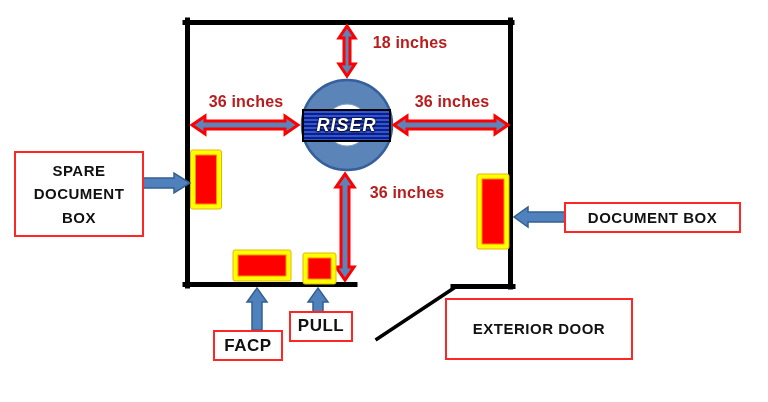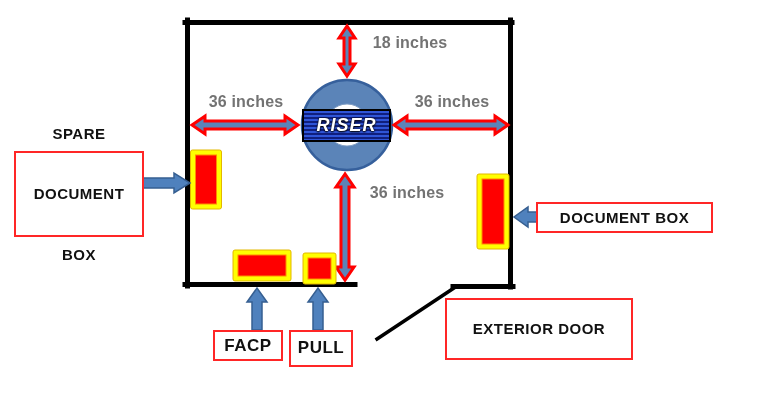--- a/index.html
+++ b/index.html
@@ -6,38 +6,38 @@
   .canvas{
     position:relative;
     width:768px;height:402px;
     background:#ffffff;
     font-family:"Liberation Sans",sans-serif;
     overflow:hidden;
   }
   .layer{position:absolute;left:0;top:0;}
   .meas{
     position:absolute;
-    font-weight:bold;font-size:16px;color:#737373;
+    font-weight:bold;font-size:16px;color:#b91c1c;
     text-align:center;letter-spacing:0.2px;
     white-space:nowrap;
   }
   .callout{
     position:absolute;
     background:#ffffff;
     border:2px solid #ff2626;
     color:#111;font-weight:bold;
     display:flex;flex-direction:column;
     align-items:center;justify-content:center;
     text-align:center;line-height:1.55;
     box-sizing:border-box;
   }
-  .lbl-spare{left:14px;top:151px;width:130px;height:86px;font-size:15px;letter-spacing:0.5px;gap:37px;}
-  .lbl-document{left:536px;top:202px;width:177px;height:31px;font-size:15px;letter-spacing:0.5px;}
+  .lbl-spare{left:14px;top:151px;width:130px;height:86px;font-size:15px;letter-spacing:0.5px;}
+  .lbl-document{left:564px;top:202px;width:177px;height:31px;font-size:15px;letter-spacing:0.5px;}
   .lbl-facp{left:213px;top:330px;width:70px;height:31px;font-size:17px;letter-spacing:0.5px;justify-content:flex-end;}
-  .lbl-pull{left:289px;top:330px;width:64px;height:37px;font-size:17px;letter-spacing:0.5px;}
+  .lbl-pull{left:289px;top:311px;width:64px;height:31px;font-size:17px;letter-spacing:0.5px;}
   .lbl-door{left:445px;top:298px;width:188px;height:62px;font-size:15px;letter-spacing:0.5px;line-height:1.7;text-align:center;}
   .riser-box{
     position:absolute;left:302px;top:109px;width:89px;height:33px;
     box-sizing:border-box;border:2px solid #000;
     background:repeating-linear-gradient(to bottom,
       #2f55d8 0px,#2f55d8 2px,#101f7e 2px,#101f7e 4px);
     display:flex;align-items:center;justify-content:center;
     color:#fff;font-weight:bold;font-size:18px;letter-spacing:1px;
     text-shadow:0 1px 2px #000, 0 0 2px #000;
     font-style:italic;

